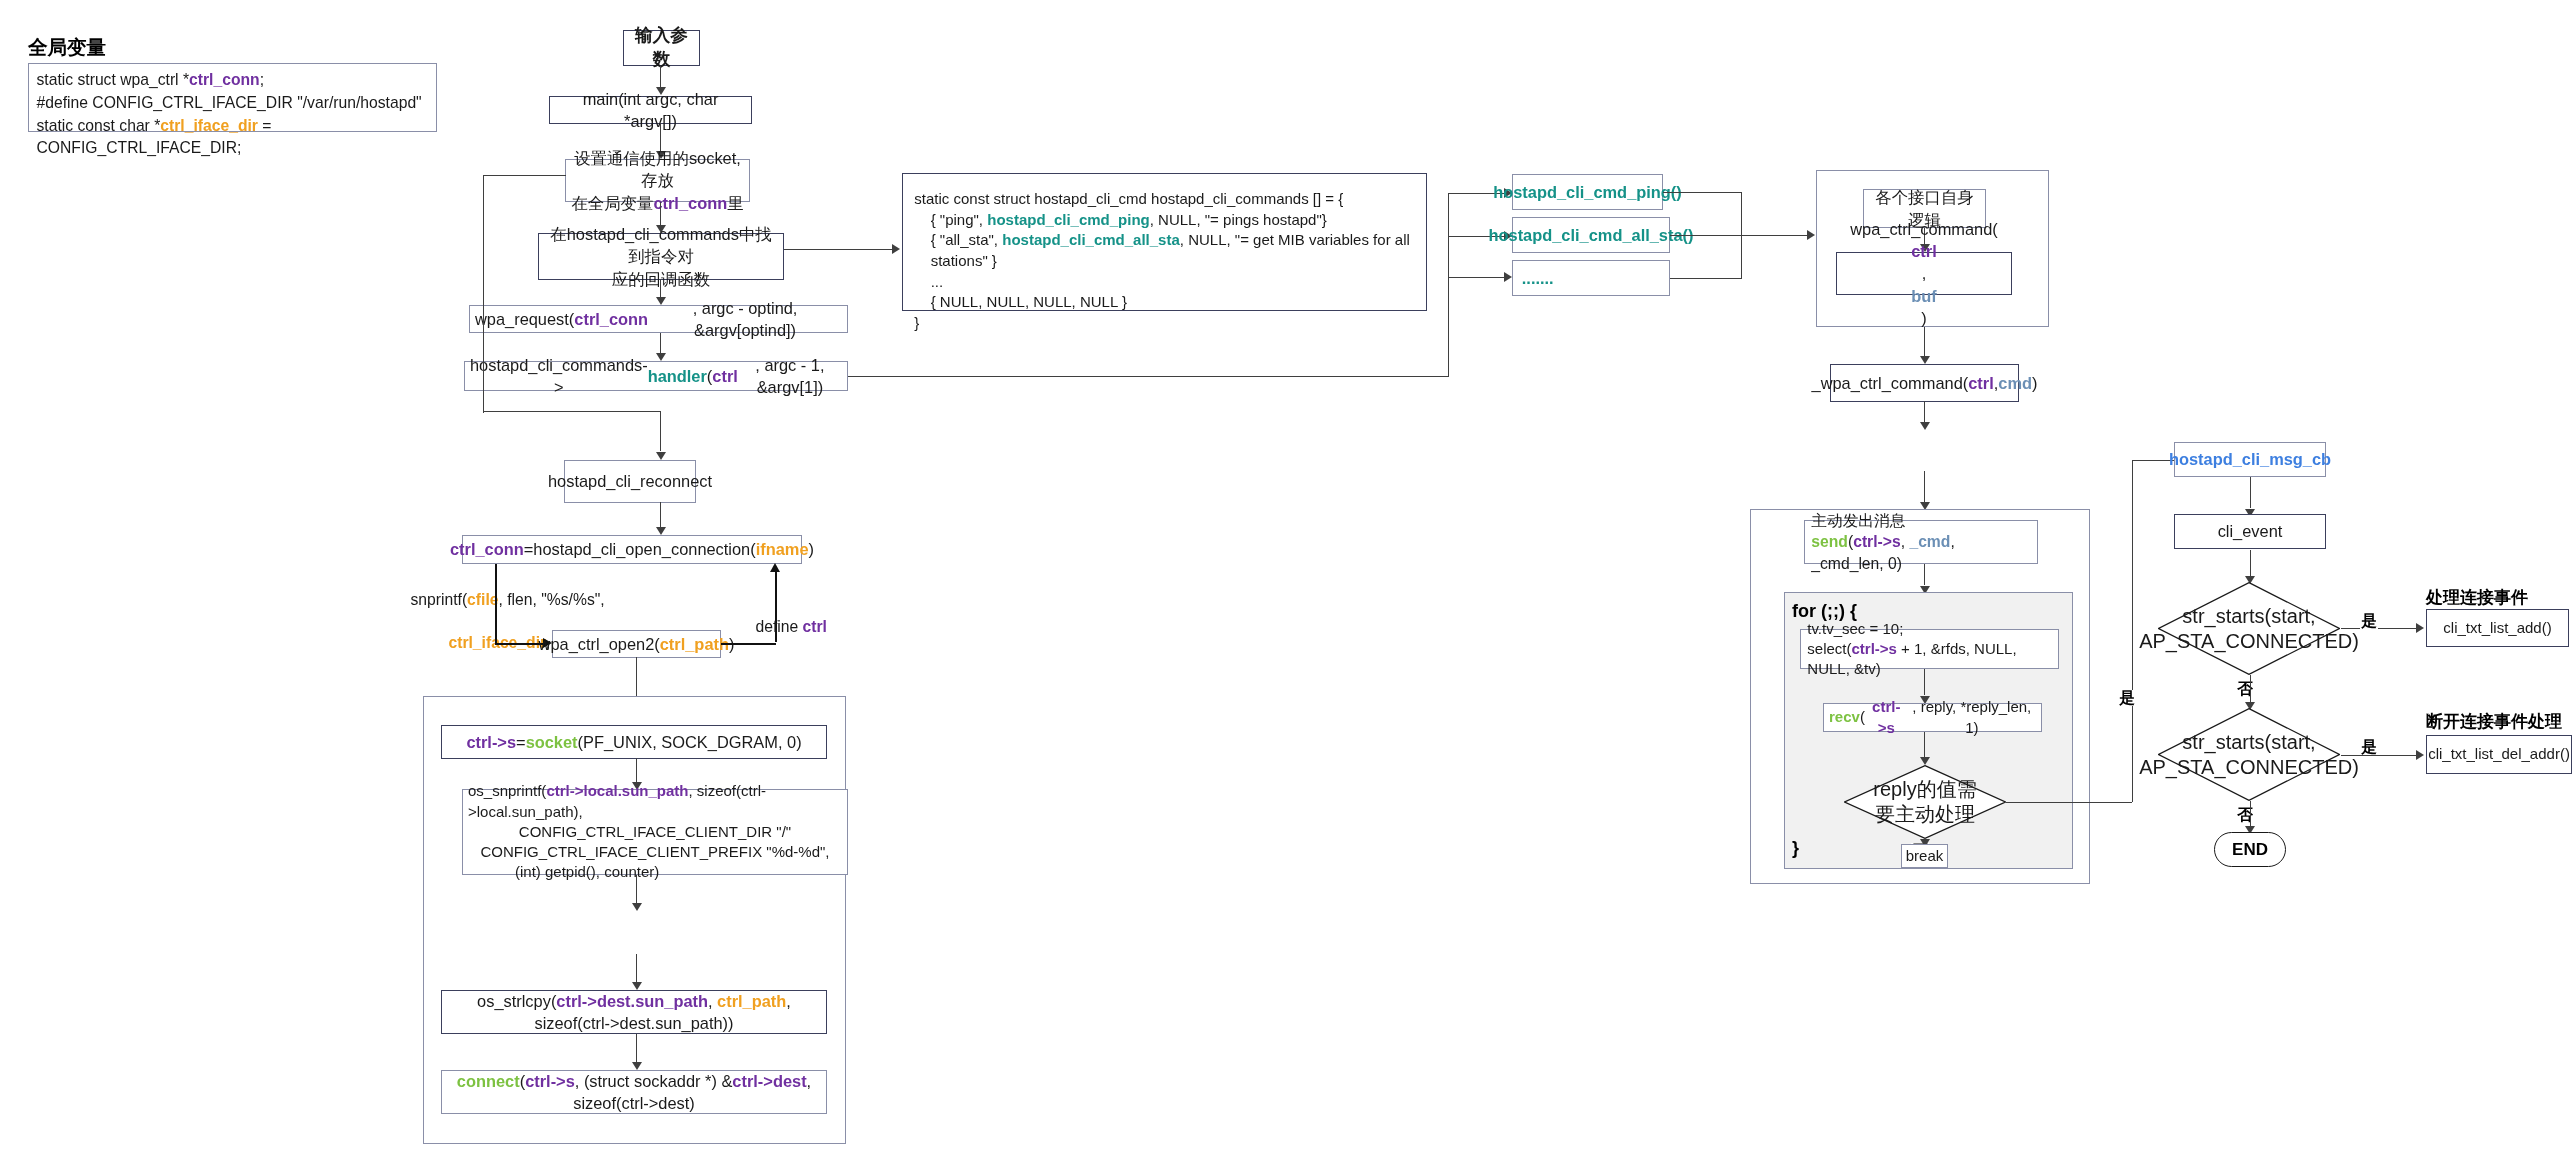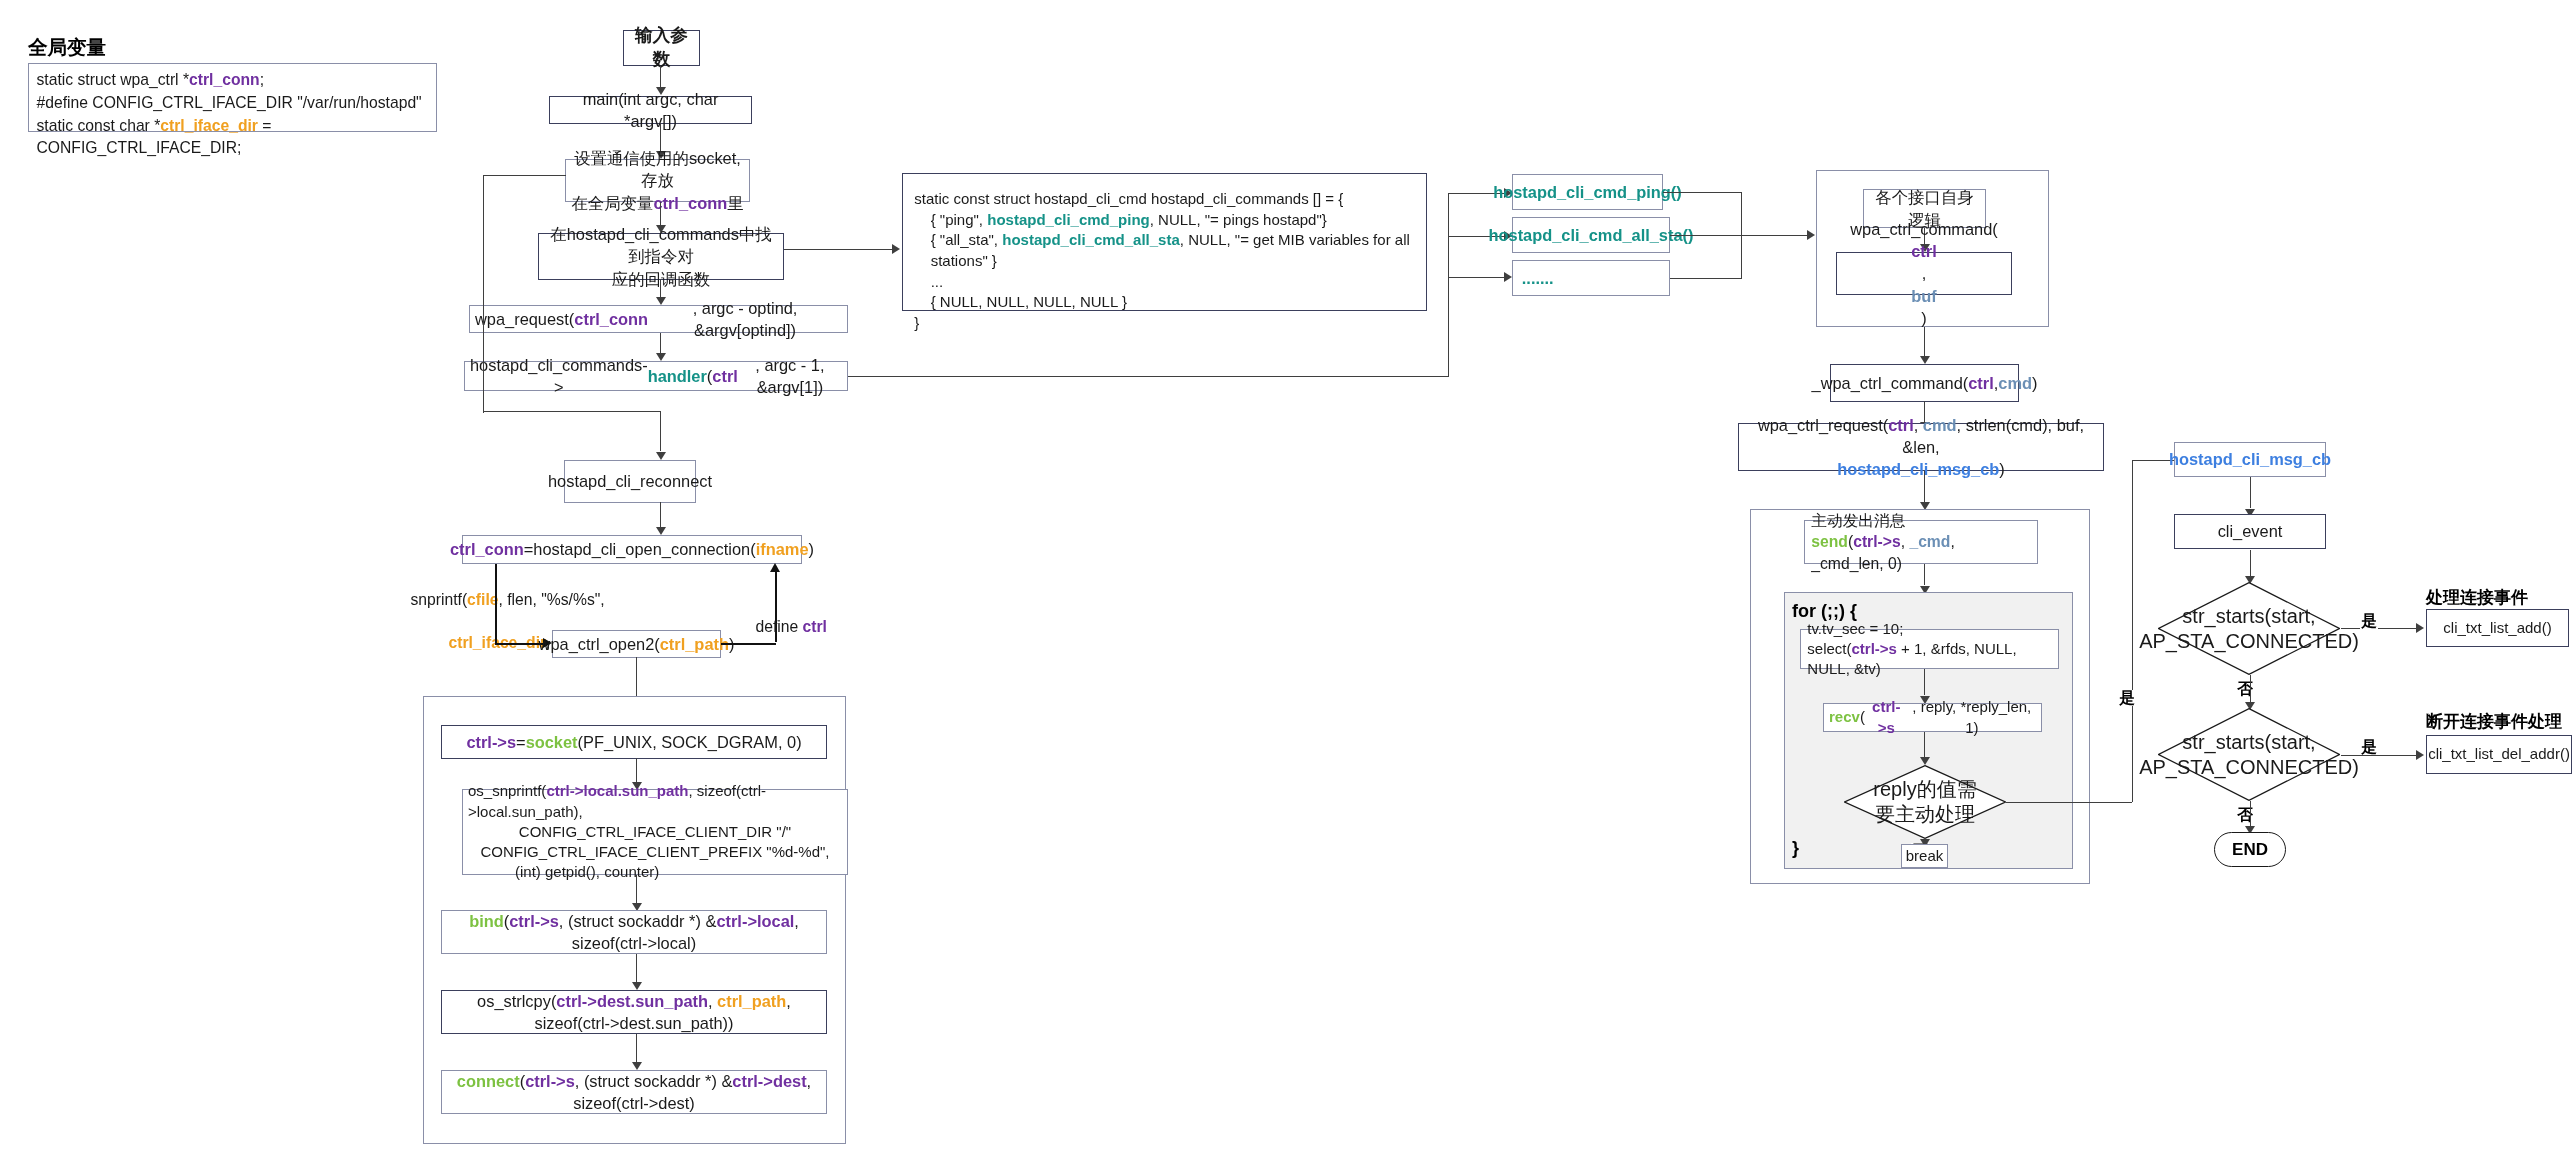--- a/index.html
+++ b/index.html
@@ -167,26 +167,20 @@
       <div style="text-align:left;"><span>os_snprintf(</span><span class="c-purple">ctrl-&gt;local.sun_path</span><span>, sizeof(ctrl-&gt;local.sun_path),</span></div>
       <div>CONFIG_CTRL_IFACE_CLIENT_DIR "/"</div>
       <div>CONFIG_CTRL_IFACE_CLIENT_PREFIX "%d-%d",</div>
       <div style="text-align:left;padding-left:47px;">(int) getpid(), counter)</div>
     </div>
   </div>
 
   <div class="v" style="left:636px;top:875px;height:28px;"></div>
   <div class="arr down" style="left:632px;top:903px;"></div>
 
-  <div class="box grayborder" style="left:441px;top:910px;width:386px;height:44px;">
-    <div>
-      <span class="c-green">bind</span><span>(</span><span class="c-purple">ctrl-&gt;s</span><span>, (struct sockaddr *) &amp;</span><span class="c-purple">ctrl-&gt;local</span><span>,</span><br>
-      <span>sizeof(ctrl-&gt;local)</span>
-    </div>
-  </div>
 
   <div class="v" style="left:636px;top:954px;height:28px;"></div>
   <div class="arr down" style="left:632px;top:982px;"></div>
 
   <div class="box" style="left:441px;top:990px;width:386px;height:44px;">
     <div>
       <span>os_strlcpy(</span><span class="c-purple">ctrl-&gt;dest.sun_path</span><span>, </span><span class="c-orange">ctrl_path</span><span>,</span><br>
       <span>sizeof(ctrl-&gt;dest.sun_path))</span>
     </div>
   </div>
@@ -264,26 +258,20 @@
     <span>_wpa_ctrl_command(</span>
       <span class="c-purple">ctrl</span>
       <span>, </span>
       <span class="c-steel">cmd</span>
       <span>)</span>
   </div>
 
   <div class="v" style="left:1924px;top:401px;height:21px;"></div>
   <div class="arr down" style="left:1920px;top:422px;"></div>
 
-  <div class="box" style="left:1738px;top:423px;width:366px;height:48px;">
-    <div>
-      <span>wpa_ctrl_request(</span><span class="c-purple">ctrl</span><span>, </span><span class="c-steel">cmd</span><span>, strlen(cmd), buf, &amp;len,</span><br>
-      <span class="c-blue">hostapd_cli_msg_cb</span><span>)</span>
-    </div>
-  </div>
 
   <div class="v" style="left:1924px;top:471px;height:31px;"></div>
   <div class="arr down" style="left:1920px;top:502px;"></div>
 
   <div class="container grayborder" style="left:1750px;top:509px;width:340px;height:375px;"></div>
 
   <div class="box grayborder left" style="left:1804px;top:520px;width:234px;height:44px;font-size:15.7px;padding:3.8px 6.3px;">
     <div>
       <span>主动发出消息</span><br>
       <span class="c-green">send</span><span>(</span><span class="c-purple">ctrl-&gt;s</span><span>, </span><span class="c-steel">_cmd</span><span>, _cmd_len, 0)</span>

